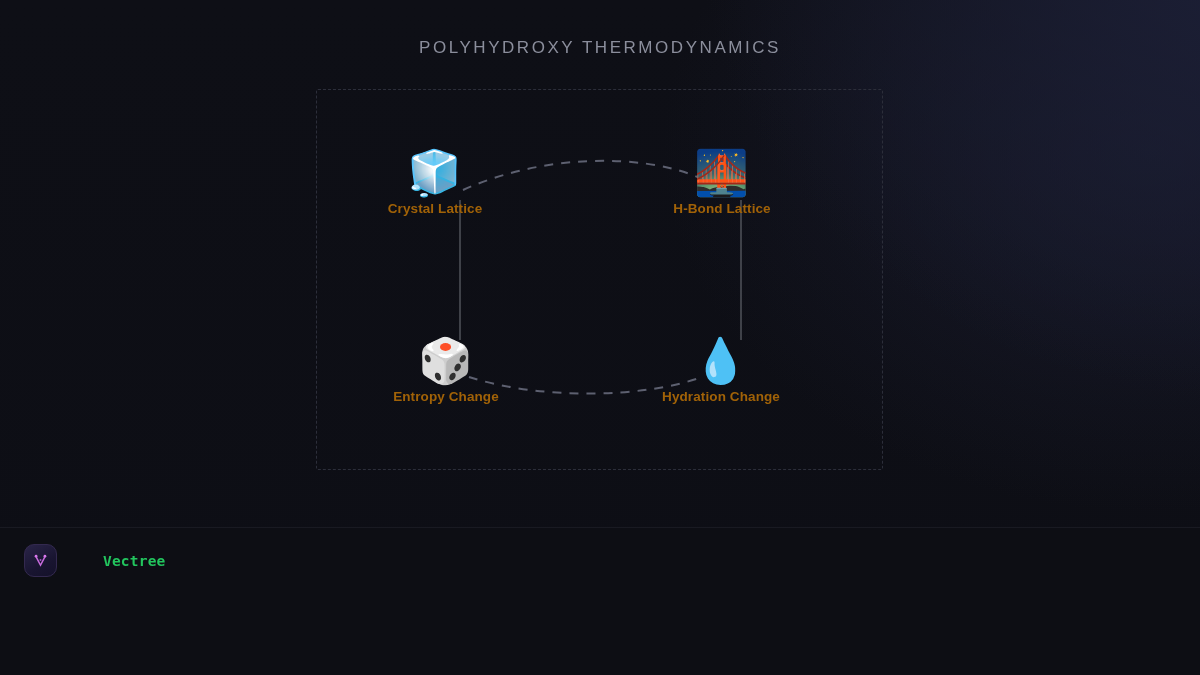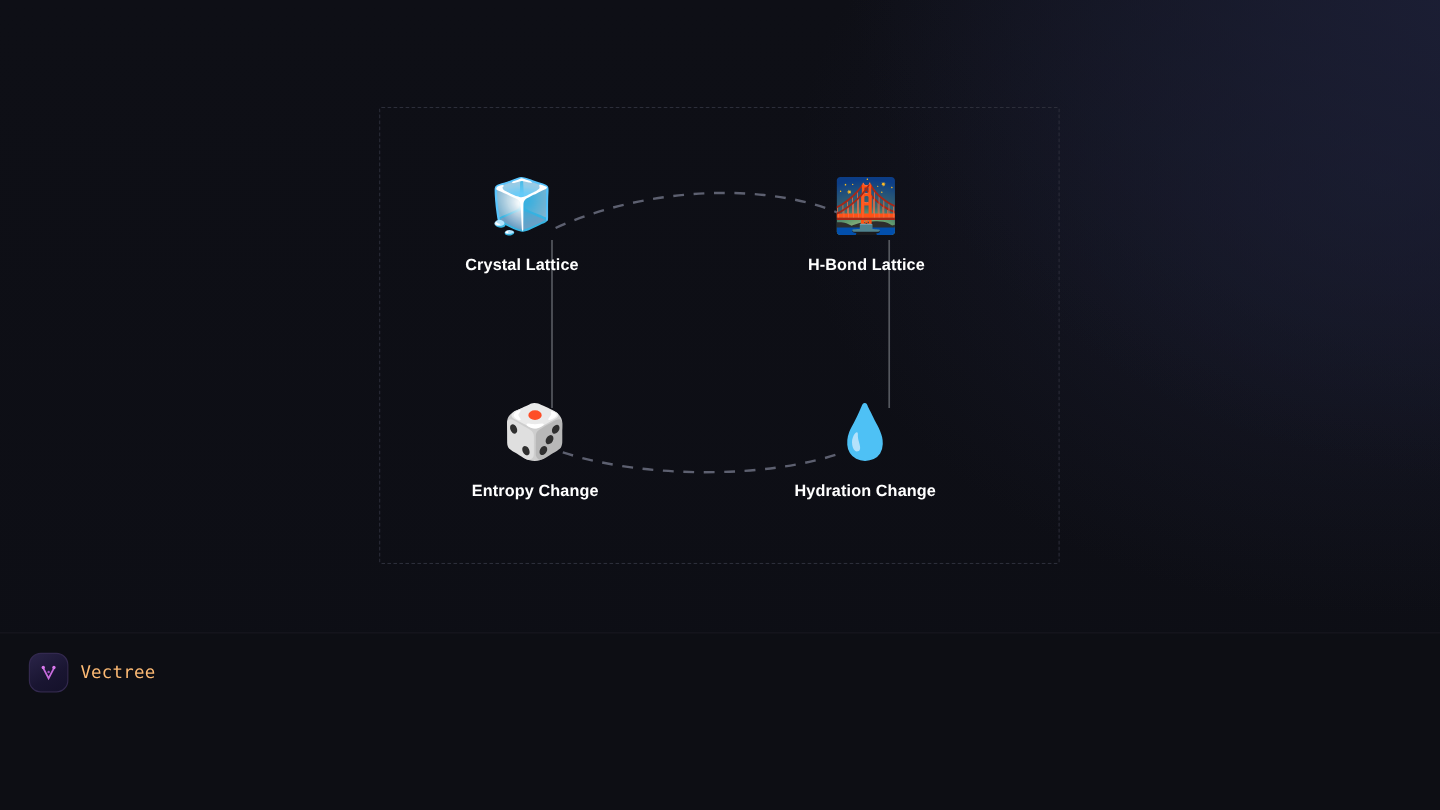--- a/index.html
+++ b/index.html
@@ -78,24 +78,24 @@
   }
   .node-icon {
     font-size: 44px;
     line-height: 56px;
     height: 56px;
     display: block;
     font-family: "DejaVu Sans", sans-serif;
   }
   .node-label {
     display: block;
-    margin-top: 12px;
+    margin-top: 0;
     font-size: 13.5px;
     font-weight: 700;
-    color: #ffffff;
+    color: #a16207;
     letter-spacing: 0.1px;
   }
 
   
   #footer-divider {
     position: absolute;
     left: 0;
     top: 527px;
     width: 1200px;
     height: 1px;
@@ -124,23 +124,24 @@
     background: linear-gradient(150deg, #2a2448 0%, #191531 60%, #14112a 100%);
     border: 1px solid #33294f;
     display: flex;
     align-items: center;
     justify-content: center;
     box-sizing: border-box;
   }
   #brand-name {
     font-family: "DejaVu Sans Mono", monospace;
     font-size: 14.5px;
-    font-weight: 400;
-    color: #fdba74;
+    font-weight: 700;
+    color: #22c55e;
     letter-spacing: 0.2px;
+    margin-left: 36px;
   }
   #headline {
     position: absolute;
     left: 22px;
     top: 54px;
     width: 800px;
     font-family: "DejaVu Sans Mono", monospace;
     font-size: 30px;
     font-weight: 700;
     line-height: 33px;
@@ -158,20 +159,21 @@
     letter-spacing: -0.1px;
   }
 </style>
 </head>
 <body>
 
 <div id="bg-glow"></div>
 
 <div id="stage">
 
+  <div id="diagram-title">POLYHYDROXY THERMODYNAMICS</div>
 
   <div id="graph-frame"></div>
 
   <svg id="edges" viewBox="0 0 1200 527">
 
     <path d="M 463 190 C 540 155, 640 152, 700 178" fill="none" stroke="#5d6070" stroke-width="2" stroke-dasharray="9 8" stroke-linecap="butt"></path>
 
     <line x1="460" y1="200" x2="460" y2="340" stroke="#55585f" stroke-width="1.4"></line>
 
     <line x1="741" y1="200" x2="741" y2="340" stroke="#55585f" stroke-width="1.4"></line>

